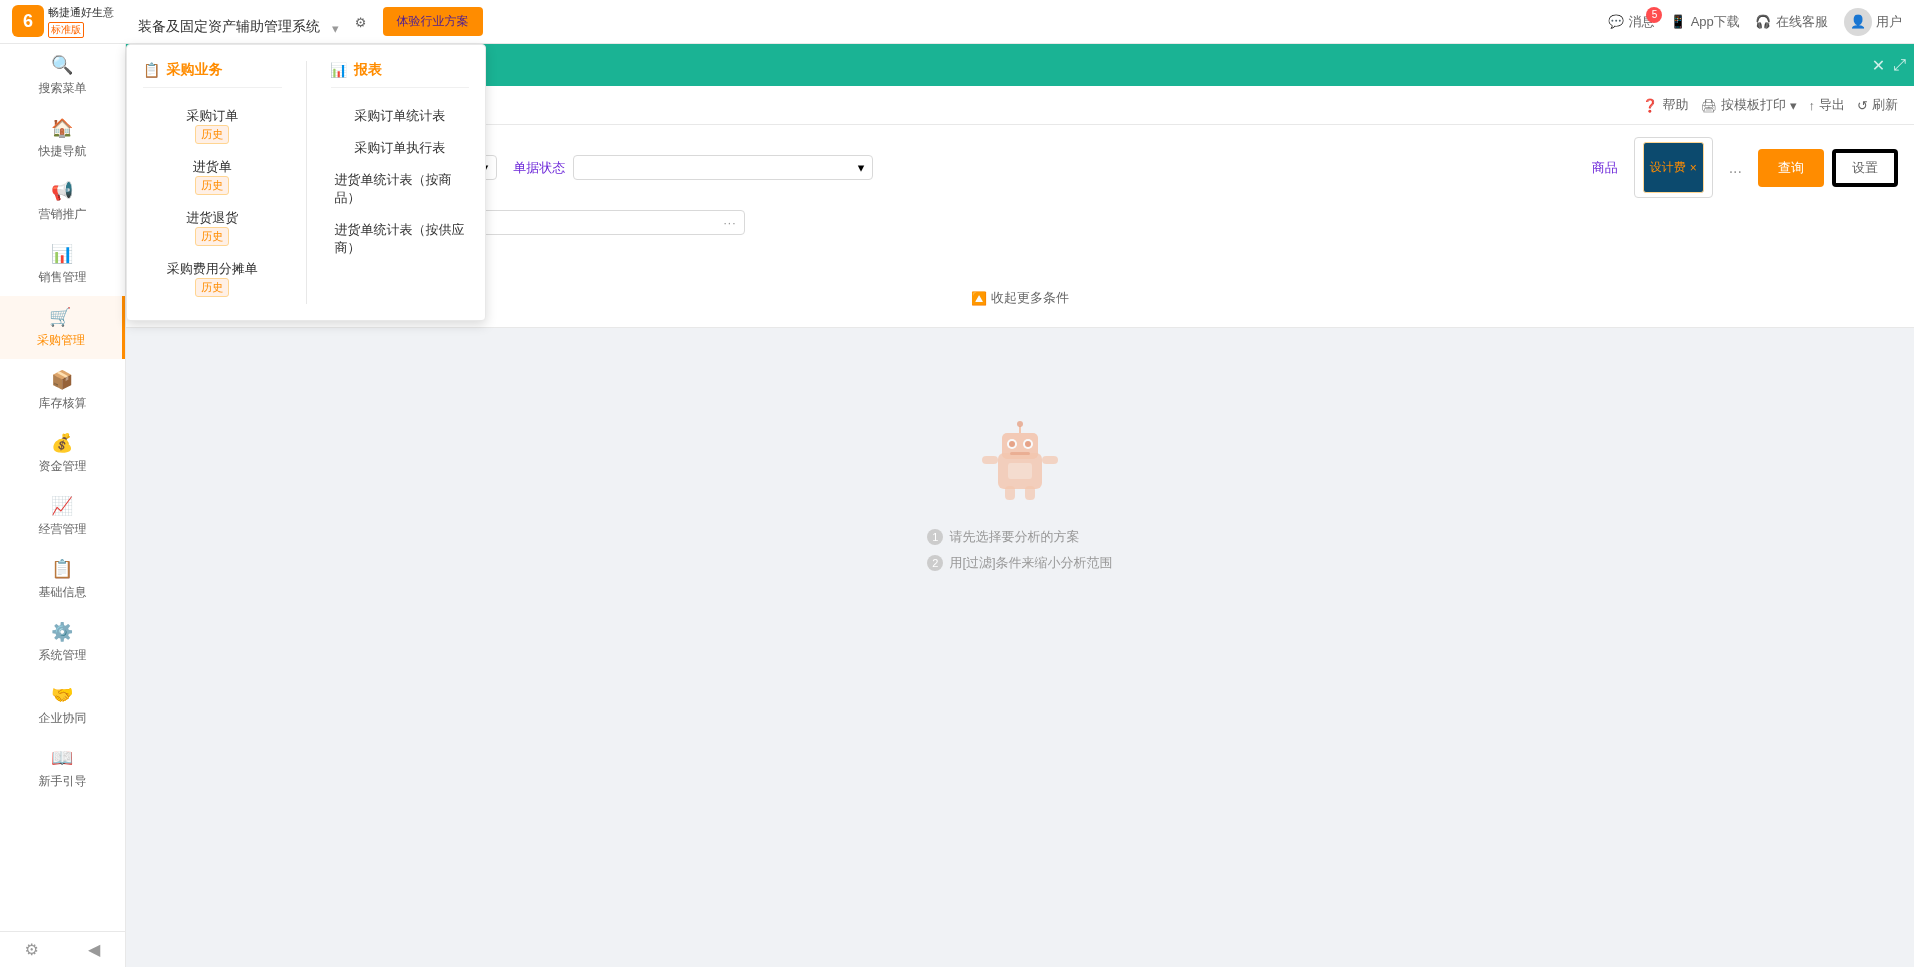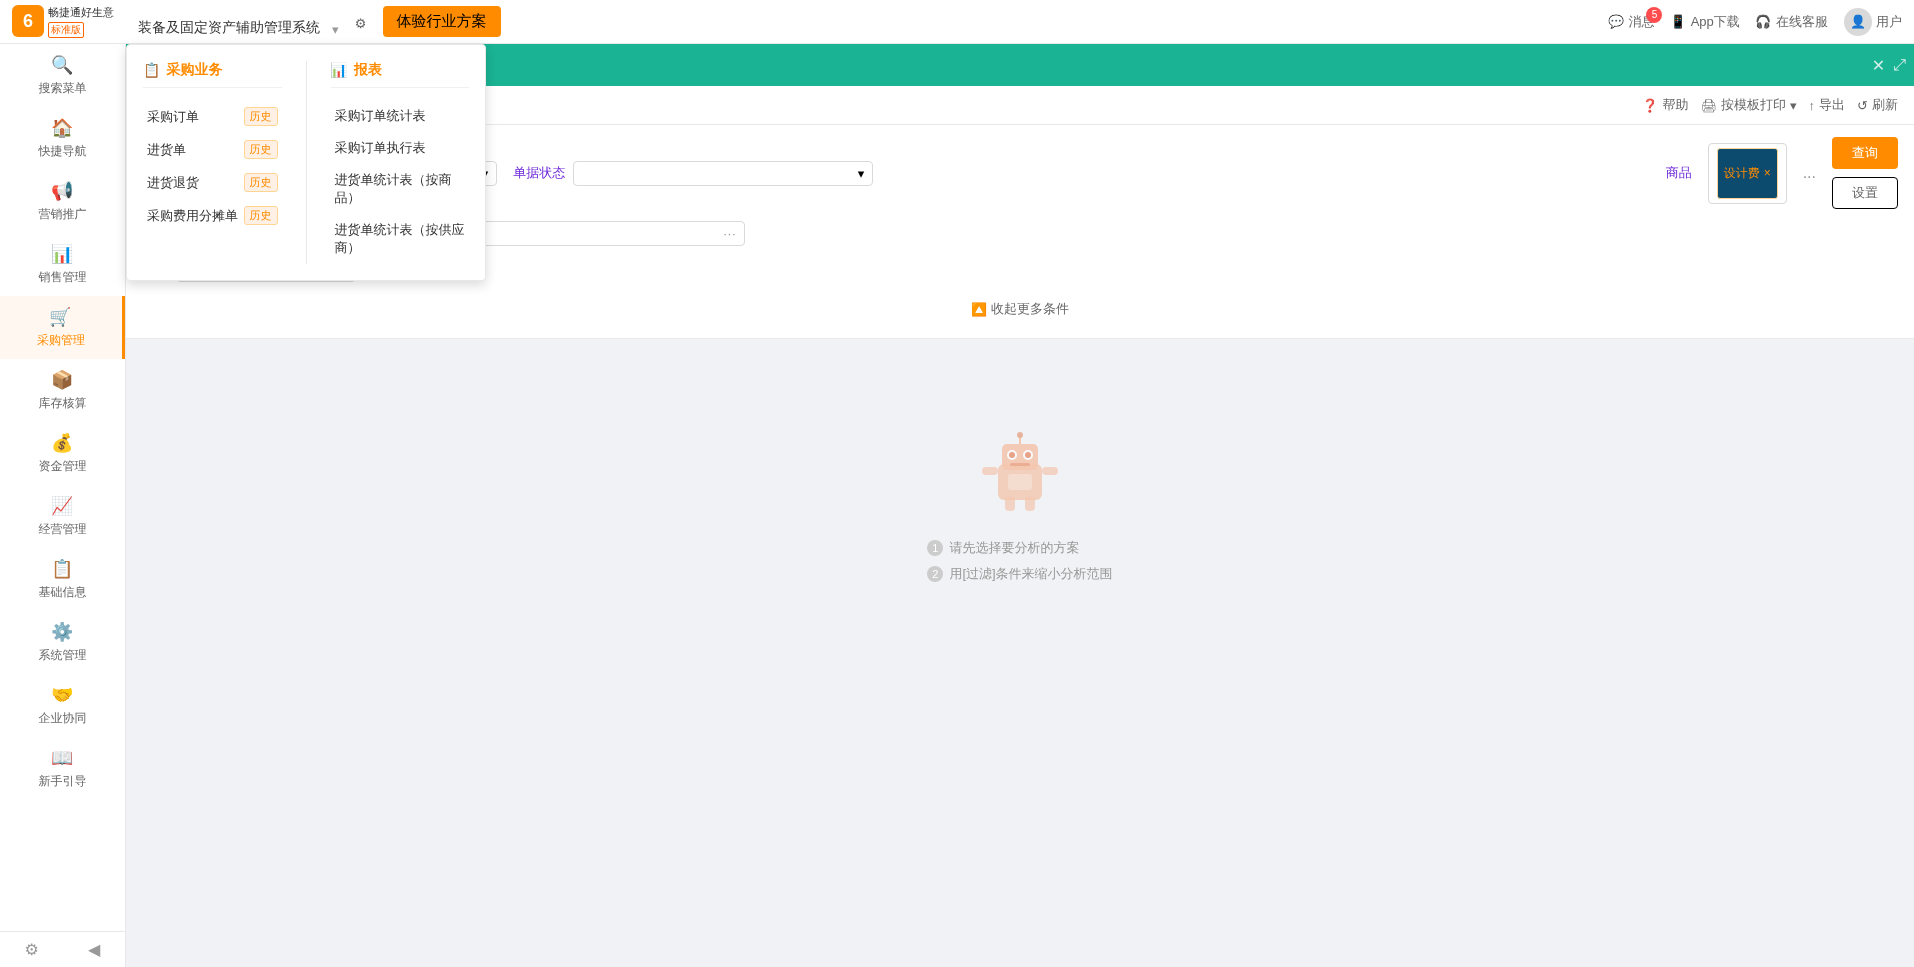--- a/index.html
+++ b/index.html
@@ -16,21 +16,21 @@
 
     
     .logo-area { display: flex; align-items: center; width: 126px; flex-shrink: 0; }
     .logo-icon { width: 32px; height: 32px; background: #ff8c00; border-radius: 6px; display: flex; align-items: center; justify-content: center; color: white; font-size: 18px; font-weight: bold; margin-right: 4px; }
     .logo-text { font-size: 11px; color: #333; line-height: 1.3; }
     .logo-badge { font-size: 10px; color: #ff6600; border: 1px solid #ff6600; border-radius: 2px; padding: 0 2px; margin-top: 2px; display: inline-block; }
     .top-bar-title { flex: 1; display: flex; align-items: flex-end; gap: 8px; }
     .system-title { font-size: 14px; color: #333; margin-right: 4px; }
     .title-arrow { color: #999; cursor: pointer; }
     .settings-icon { width: 28px; height: 28px; display: flex; align-items: center; justify-content: center; color: #666; cursor: pointer; }
-    .industry-btn { background: #ff8c00; color: #000000; border: none; border-radius: 4px; padding: 6px 14px; cursor: pointer; font-size: 15px; }
+    .industry-btn { background: #ff8c00; color: #4c1d95; border: none; border-radius: 4px; padding: 6px 14px; cursor: pointer; font-size: 12px; }
     .top-bar-right { display: flex; align-items: center; gap: 16px; margin-left: auto; }
     .top-right-item { display: flex; align-items: center; gap: 4px; color: #666; cursor: pointer; font-size: 13px; position: relative; }
     .badge { position: absolute; top: -6px; right: -8px; background: #ff4d4f; color: white; border-radius: 8px; font-size: 10px; padding: 0 4px; min-width: 16px; text-align: center; line-height: 16px; }
     .user-avatar { width: 28px; height: 28px; background: #d9d9d9; border-radius: 50%; display: flex; align-items: center; justify-content: center; color: #666; }
 
     
     .sidebar-item { display: flex; flex-direction: column; align-items: center; padding: 10px 0; cursor: pointer; color: #666; font-size: 12px; gap: 4px; }
     .sidebar-item.active { color: #ff8c00; background: #fff7f0; border-right: 3px solid #ff8c00; }
     .sidebar-icon { font-size: 18px; }
     .sidebar-bottom { margin-top: auto; border-top: 1px solid #e8e8e8; display: flex; align-items: center; justify-content: space-around; padding: 8px 0; }
@@ -48,33 +48,33 @@
     .header-action { display: flex; align-items: center; gap: 4px; color: #666; font-size: 13px; cursor: pointer; }
     .filter-area { background: #fff; padding: 12px 16px; border-bottom: 1px solid #e8e8e8; }
     .filter-row { display: flex; align-items: center; gap: 16px; margin-bottom: 10px; }
     .filter-label { color: #6d28d9; font-size: 13px; white-space: nowrap; }
     .filter-input { display: flex; align-items: center; border: 1px solid #d9d9d9; border-radius: 4px; padding: 4px 8px; background: #fff; min-width: 180px; cursor: pointer; }
     .filter-input-text { flex: 1; color: #333; font-size: 13px; }
     .filter-tag { background: #0c4a6e; color: #ff8c00; border: 1px solid #ffd591; border-radius: 3px; padding: 16px 6px; font-size: 12px; display: flex; align-items: center; gap: 4px; }
     .filter-tag-close { color: #ff8c00; cursor: pointer; }
     .filter-dots { color: #999; cursor: pointer; font-size: 16px; }
     .query-btn { background: #ff8c00; color: white; border: none; border-radius: 4px; padding: 7px 20px; cursor: pointer; font-size: 13px; }
-    .setting-btn { background: #fff; color: #666; border: 1px solid #000000; border-radius: 4px; padding: 6px 16px; cursor: pointer; font-size: 13px; }
+    .setting-btn { background: #fff; color: #666; border: 4px solid #000000; border-radius: 4px; padding: 6px 16px; cursor: pointer; font-size: 13px; }
     .collapse-btn { display: flex; align-items: center; gap: 4px; color: #666; font-size: 13px; cursor: pointer; margin: 0 auto; padding: 8px 0; justify-content: center; }
 
     
     .empty-state { display: flex; flex-direction: column; align-items: center; justify-content: center; padding: 80px 0; }
     .empty-icon { width: 100px; height: 100px; position: relative; margin-bottom: 16px; }
     .empty-text { color: #999; font-size: 13px; line-height: 2; }
     .empty-text-step { display: flex; align-items: center; gap: 6px; }
     .step-num { width: 16px; height: 16px; background: #ccc; color: white; border-radius: 50%; font-size: 11px; display: flex; align-items: center; justify-content: center; }
     .dropdown-menu { position: absolute; top: 44px; left: 126px; background: white; border: 1px solid #e8e8e8; border-radius: 4px; box-shadow: 0 4px 12px rgba(0,0,0,0.15); z-index: 200; width: 360px; padding: 16px; display: flex; gap: 16px; }
     .menu-section { flex: 1; }
     .menu-section-title { font-size: 14px; font-weight: bold; color: #ff8c00; display: flex; align-items: center; gap: 6px; margin-bottom: 12px; padding-bottom: 8px; border-bottom: 1px solid #f0f0f0; }
-    .menu-item { display: flex; align-items: center; justify-content: space-between; padding: 7px 4px; cursor: pointer; color: #333; font-size: 13px; border-radius: 3px; }
+    .menu-item { display: flex; align-items: center; justify-content: flex-end; padding: 7px 4px; cursor: pointer; color: #333; font-size: 13px; border-radius: 3px; flex-direction: column; }
     .history-badge { background: #fff0e6; color: #ff8c00; border: 1px solid #ffd591; border-radius: 3px; padding: 1px 5px; font-size: 11px; }
 
     
     .robot-svg { opacity: 0.6; }
 
     .divider-line { width: 1px; background: #e8e8e8; margin: 0 8px; }
   </style>
 </head>
 <body>
 
@@ -239,21 +239,21 @@
               <span class="filter-label">商品</span>
               <div style="display:flex;align-items:center;gap:4px;border:1px solid #d9d9d9;border-radius:4px;padding:4px 8px;background:#fff;">
                 <div class="filter-tag">
                   <span>设计费</span>
                   <span class="filter-tag-close">×</span>
                 </div>
               </div>
               <span class="filter-dots">...</span>
             </div>
 
-            <div style="margin-left:auto;display:flex;gap:8px;flex-direction:column;">
+            <div style="margin-left:auto;display:flex;gap:8px;flex-direction:row;">
               <button class="query-btn">查询</button>
               <button class="setting-btn">设置</button>
             </div>
           </div>
 
           <div class="filter-row">
 
             <div style="display:flex;align-items:center;gap:8px;">
               <span class="filter-label">排名项目</span>
               <div class="filter-input" style="min-width:180px;">

